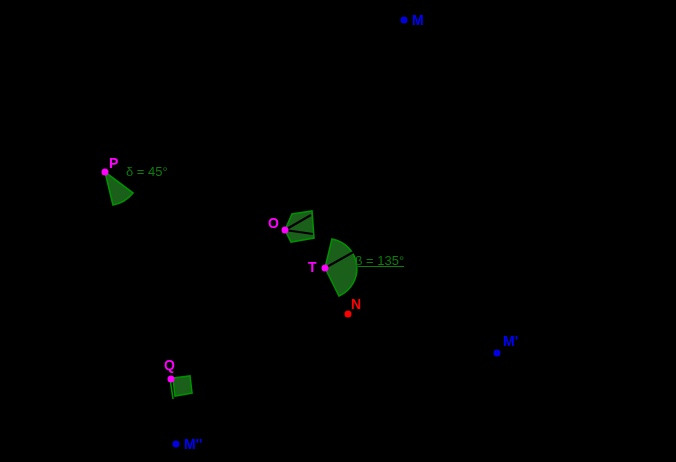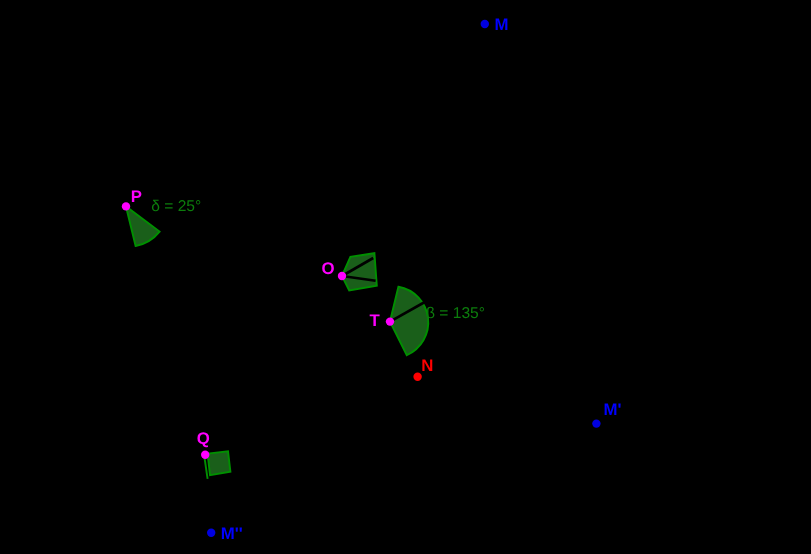--- a/index.html
+++ b/index.html
@@ -84,16 +84,16 @@
 
   <div class="lbl lbl-blue" style="left:412px; top:13px;">M</div>
   <div class="lbl lbl-magenta" style="left:109px; top:156px;">P</div>
   <div class="lbl lbl-magenta" style="left:268px; top:216px;">O</div>
   <div class="lbl lbl-magenta" style="left:308px; top:260px;">T</div>
   <div class="lbl lbl-red" style="left:351px; top:297px;">N</div>
   <div class="lbl lbl-blue" style="left:503px; top:334px;">M'</div>
   <div class="lbl lbl-magenta" style="left:164px; top:358px;">Q</div>
   <div class="lbl lbl-blue" style="left:184px; top:437px;">M''</div>
 
-  <div class="lbl-angle" style="left:126px; top:165px;">δ = 25°</div>
-  <div class="lbl-angle" style="left:355px; top:254px;">β = 135°</div>
+  <div class="lbl-angle" style="left:126px; top:165px;">δ = 45°</div>
+  <div class="lbl-angle" style="left:355px; top:254px;text-decoration:underline;">β = 135°</div>
 
 </div>
 
 </body></html>

